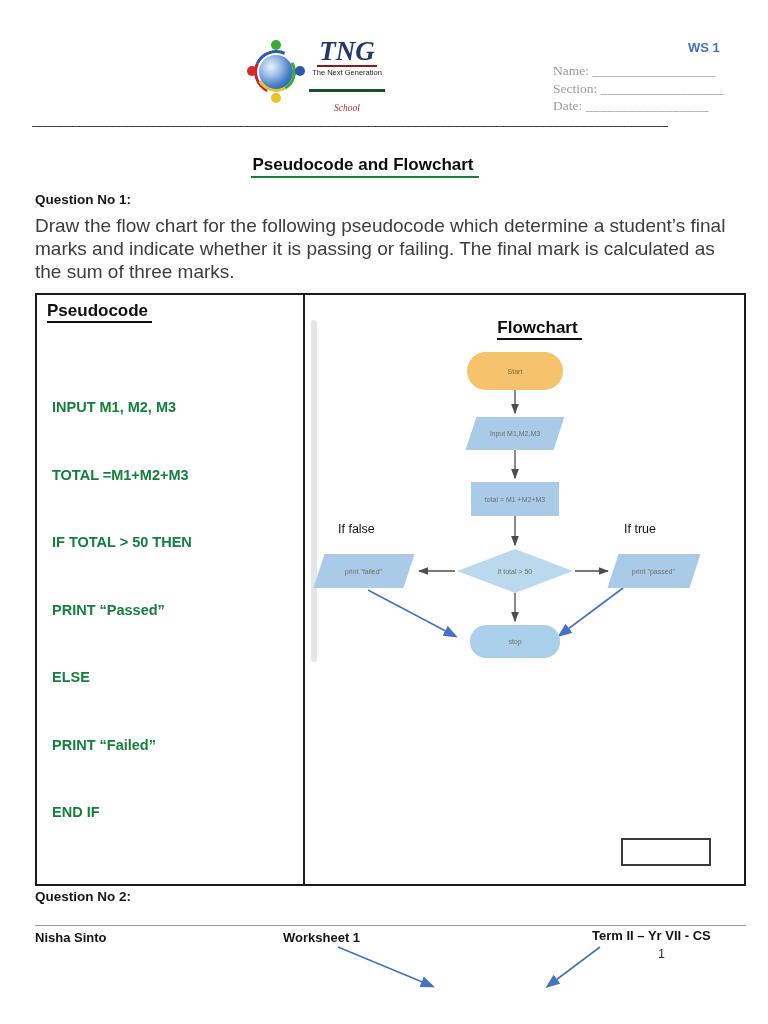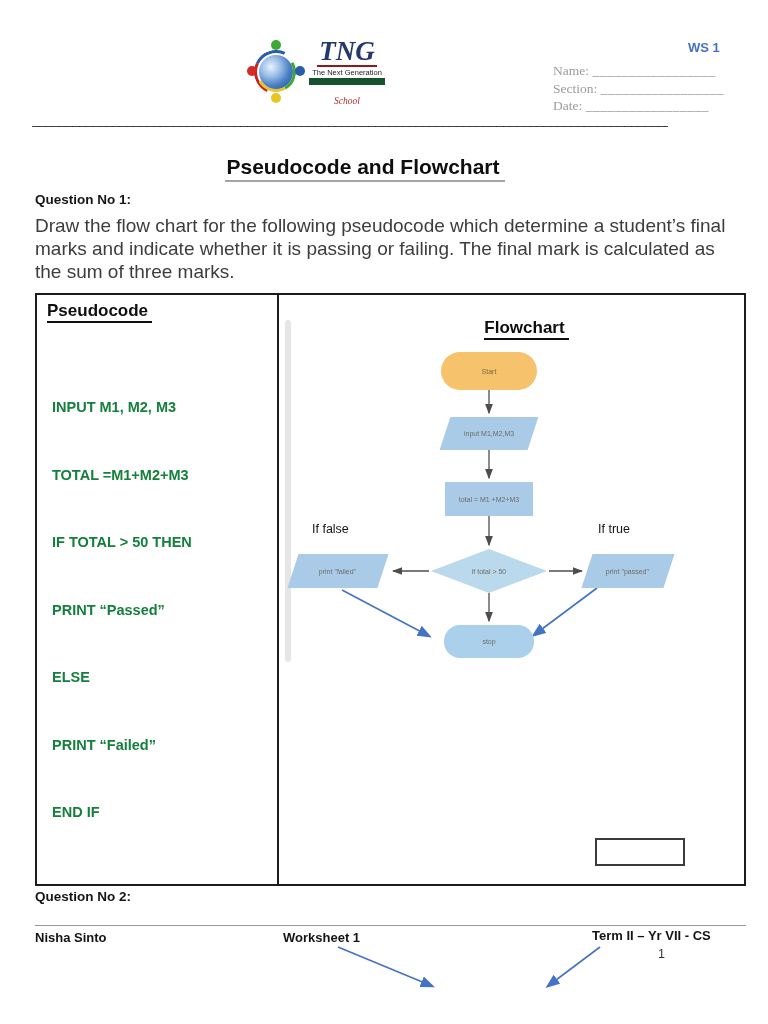--- a/index.html
+++ b/index.html
@@ -22,34 +22,34 @@
   .ring-b { left:8px; top:14px; width:40px; height:40px; border-bottom-color:#e8c524; border-right-color:#3aa935; transform:rotate(15deg); }
   .globe { position:absolute; left:11px; top:17px; width:34px; height:34px; border-radius:50%;
            background:radial-gradient(circle at 35% 35%, #e8f2fb 0%, #9dc0e8 30%, #4a7fc4 60%, #1f4c8f 100%); }
   .dot { position:absolute; width:10px; height:10px; border-radius:50%; }
   .dot-top { left:23px; top:2px; background:#3aa935; }
   .dot-left { left:-1px; top:28px; background:#d42a2a; }
   .dot-right { left:47px; top:28px; background:#2a5caa; }
   .dot-bottom { left:23px; top:55px; background:#e8c524; }
   .logo-text { margin-left:5px; width:76px; text-align:center; }
   .logo-acronym { font-family:"Liberation Serif", serif; font-style:italic; font-weight:bold; font-size:27px; line-height:26px; color:#23386b; border-bottom:2px solid #8b1a1a; display:inline-block; padding:0 2px 1px 2px; }
-  .logo-tagline { font-size:7.5px; color:#1d1d1d; border-bottom:7px solid #14532d; padding-bottom:1px; margin-top:1px; }
+  .logo-tagline { font-size:7.5px; color:#1d1d1d; border-bottom:3px solid #14532d; padding-bottom:12px; margin-top:1px; }
   .logo-school { font-family:"Liberation Serif", serif; font-style:italic; font-size:9.5px; color:#b03030; margin-top:11px; }
   
   .dash-divider { position:absolute; left:32px; top:112px; width:636px; height:22px; overflow:hidden; white-space:nowrap; font-size:13px; letter-spacing:-0.5px; color:#151515; }
   
   .doc-title-wrap { position:absolute; left:0; top:155px; width:730px; text-align:center; }
-  .doc-title { display:inline-block; font-size:21px; font-weight:bold; color:#0e0e0e; border-bottom:2px solid #a3a3a3; padding:0 5px 1px 1px; }
+  .doc-title { display:inline-block; font-size:17px; font-weight:bold; color:#0e0e0e; border-bottom:2px solid #15803d; padding:0 5px 1px 1px; }
   .q-label { position:absolute; font-size:13.5px; font-weight:bold; color:#151515; }
   .q1 { left:35px; top:192px; }
   .q2 { left:35px; top:889px; }
   .q-text { position:absolute; left:35px; top:214px; width:706px; font-size:19px; line-height:23px; color:#3d3d3d; }
   
   .worksheet-table { position:absolute; left:35px; top:293px; width:711px; height:593px; border:2px solid #1c1c1c; display:flex; }
-  .cell-pseudo { width:242px; border-right:2px solid #1c1c1c; position:relative; }
+  .cell-pseudo { width:268px; border-right:2px solid #1c1c1c; position:relative; }
   .cell-flow { flex:1; position:relative; }
   .cell-header { position:absolute; top:6px; font-size:17px; font-weight:bold; color:#0e0e0e; }
   .cell-header .u { border-bottom:2px solid #0e0e0e; padding:0 4px 1px 0; }
   .pseudo-header { left:10px; }
   .flow-header { left:15px; width:100%; text-align:center;margin-top:17px; }
   .code-block { position:absolute; left:15px; top:56px; font-size:14.5px; font-weight:bold; color:#15803d; line-height:22.5px; white-space:pre; }
   
   .scrollbar { position:absolute; left:6px; top:25px; width:6px; height:342px; background:#e6e6e6; border-radius:3px; }
   .connectors { position:absolute; left:0; top:0; }
   .node { position:absolute; display:flex; align-items:center; justify-content:center; font-size:7px; color:#6e6e64; text-align:center; }

